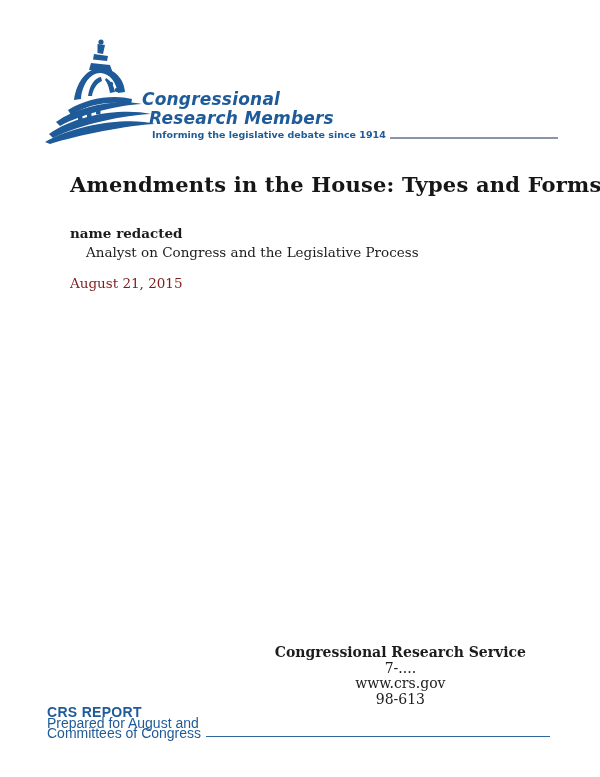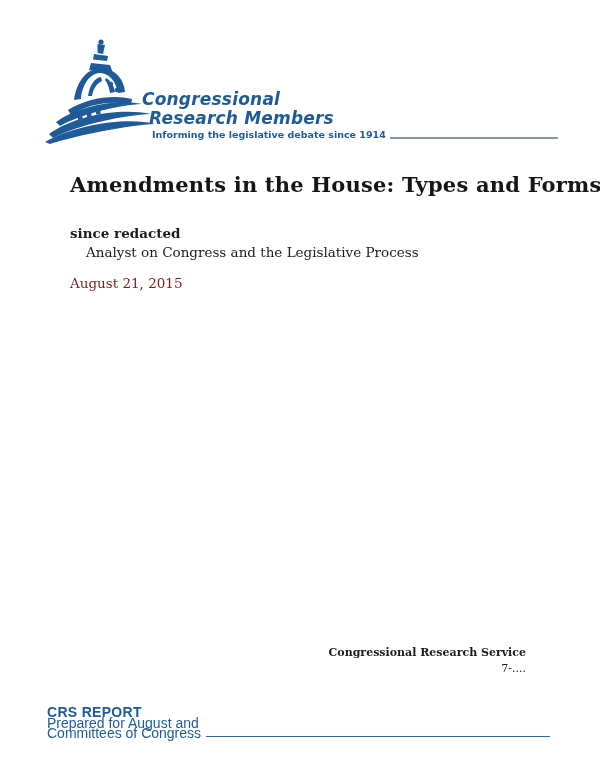--- a/index.html
+++ b/index.html
@@ -53,22 +53,22 @@
     font-size: 13.5px; color: #1c1c1c; white-space: nowrap; margin-left: 16px;
   }
   .doc-date {
     position: absolute; left: 70px; top: 275px;
     font-size: 13.5px; color: #7f1d1d;
   }
 
   
   .footer-right {
     position: absolute; right: 74px; top: 645px;
-    text-align: right; color: #1c1c1c;
-    font-size: 11px; line-height: 15.5px; white-space: nowrap;
+    text-align: center; color: #1c1c1c;
+    font-size: 14px; line-height: 15.5px; white-space: nowrap;
   }
   .footer-right .org { font-weight: bold; }
 
   
   .footer-left {
     position: absolute; left: 47px; top: 707px; width: 503px;
     color: #1f5b98;
     font-family: Liberation Sans, sans-serif;
     font-size: 14px; line-height: 10.5px;
   }
@@ -118,27 +118,29 @@
   <div class="logo-text">
     <div class="logo-line1">Congressional</div>
     <div class="logo-line2">Research Members</div>
     <div class="tagline-row">
       <span class="tagline">Informing the legislative debate since 1914</span>
       <span class="tagline-rule"></span>
     </div>
   </div>
 
   <h1 class="doc-title">Amendments in the House: Types and Forms</h1>
-  <div class="author-name">since redacted</div>
+  <div class="author-name">name redacted</div>
   <div class="author-role">Analyst on Congress and the Legislative Process</div>
   <div class="doc-date">August 21, 2015</div>
 
   <div class="footer-right">
     <div class="org">Congressional Research Service</div>
     <div>7-....</div>
+    <div>www.crs.gov</div>
+    <div>98-613</div>
   </div>
 
   <div class="footer-left">
     <div class="crs-label">CRS REPORT</div>
     <div>Prepared for August and</div>
     <div class="rule-row">
       <span class="text">Committees of Congress</span>
       <span class="footer-rule"></span>
     </div>
   </div>

